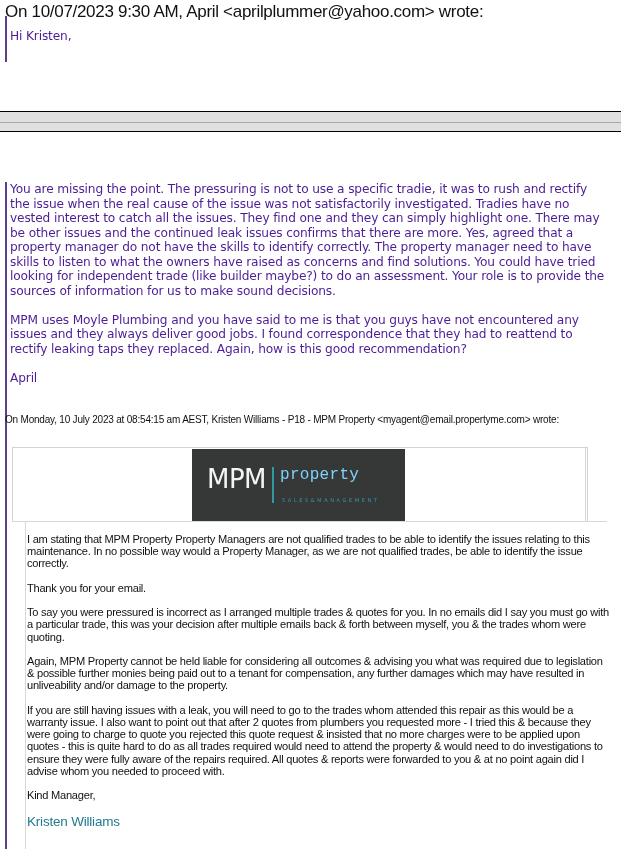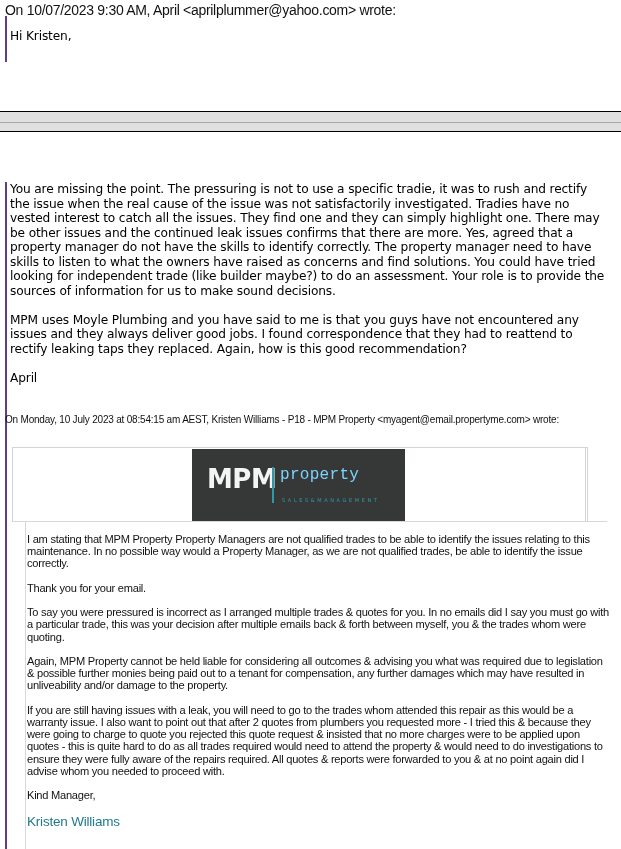--- a/index.html
+++ b/index.html
@@ -1,30 +1,30 @@
 <!DOCTYPE html>
 <html><head>
   <meta charset="utf-8">
   <style>
     * { box-sizing: border-box; margin: 0; padding: 0; }
     html, body { width: 621px; height: 849px; overflow: hidden; background: #ffffff; }
     body { position: relative; font-family: "Liberation Sans", sans-serif; }
 
     .hdr {
-      position: absolute; left: 5px; font-size: 14px; color: #111;
+      position: absolute; left: 5px; font-size: 17px; color: #111;
       letter-spacing: -0.3px; white-space: nowrap;
     }
     .hdr.small { font-size: 10px; letter-spacing: -0.2px; }
 
     .quote-top {
       position: absolute; left: 5px; top: 16px; width: 2px; height: 46px;
       background: #5c3f8a;
     }
     .purple {
-      color: #000000; font-family: "DejaVu Sans", sans-serif;
+      color: #4c1d95; font-family: "DejaVu Sans", sans-serif;
       font-size: 12.2px; line-height: 14.5px; letter-spacing: -0.15px;
     }
     #hi-kristen { position: absolute; left: 10px; top: 29px; }
 
     .sep { position: absolute; left: 0; width: 621px; }
     .sep.line-dark { height: 1px; background: #000; }
     .sep.band { background: #e0e0e0; }
     .sep.line-mid { height: 1px; background: #a8a8a8; }
 
     .quote-main {
@@ -41,21 +41,21 @@
     .logo-frame {
       position: absolute; left: 12px; top: 447px; width: 576px; height: 75px;
       border: 1px solid #d4d4d4; border-right: 3px double #d4d4d4; border-bottom: none;
     }
     .logo-box {
       position: absolute; left: 192px; top: 449px; width: 213px; height: 73px;
       background: #363838;
     }
     .logo-mpm {
       position: absolute; left: 15px; top: 15px; color: #f4f4f4;
-      font-family: "DejaVu Sans", sans-serif; font-size: 26px; font-weight: 700;
+      font-family: "DejaVu Sans", sans-serif; font-size: 26px; font-weight: 400;
       letter-spacing: -0.5px;
     }
     .logo-bar {
       position: absolute; left: 80px; top: 18px; width: 2px; height: 36px;
       background: #2f9aa6;
     }
     .logo-prop {
       position: absolute; left: 88px; top: 17px; color: #7dd3fc;
       font-family: Liberation Mono, monospace; font-size: 16px; letter-spacing: 0.3px;
     }

